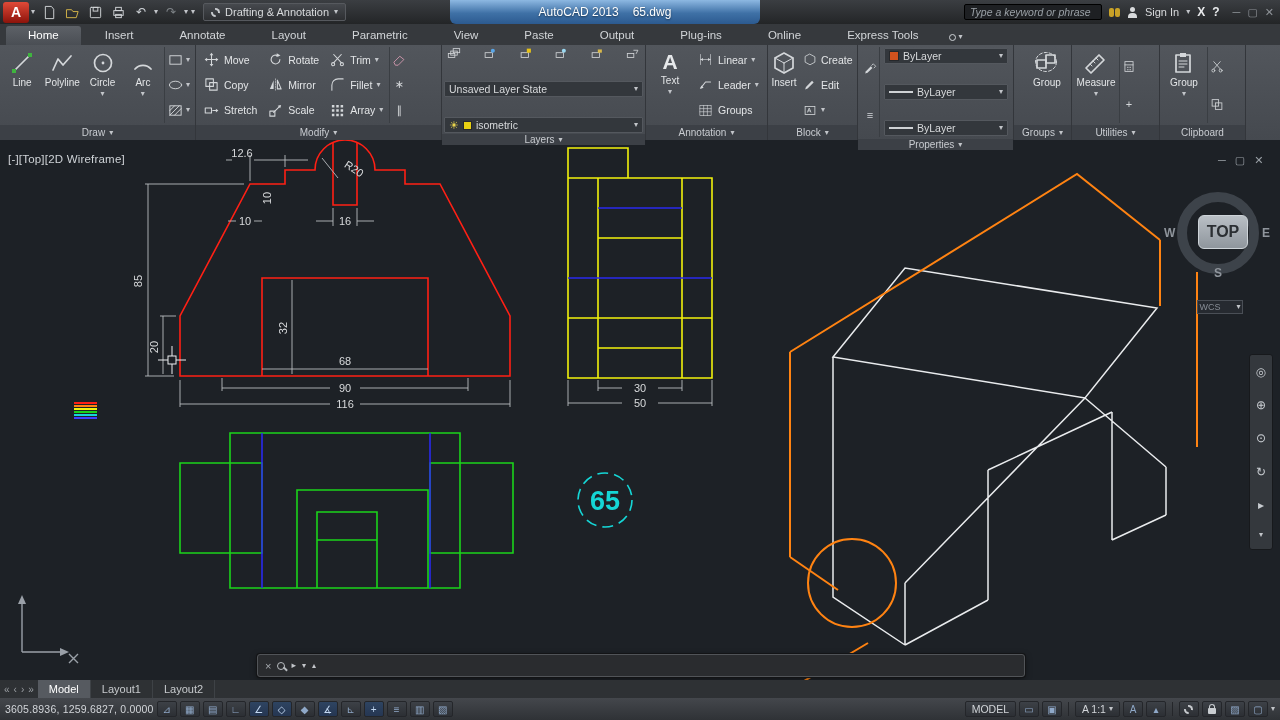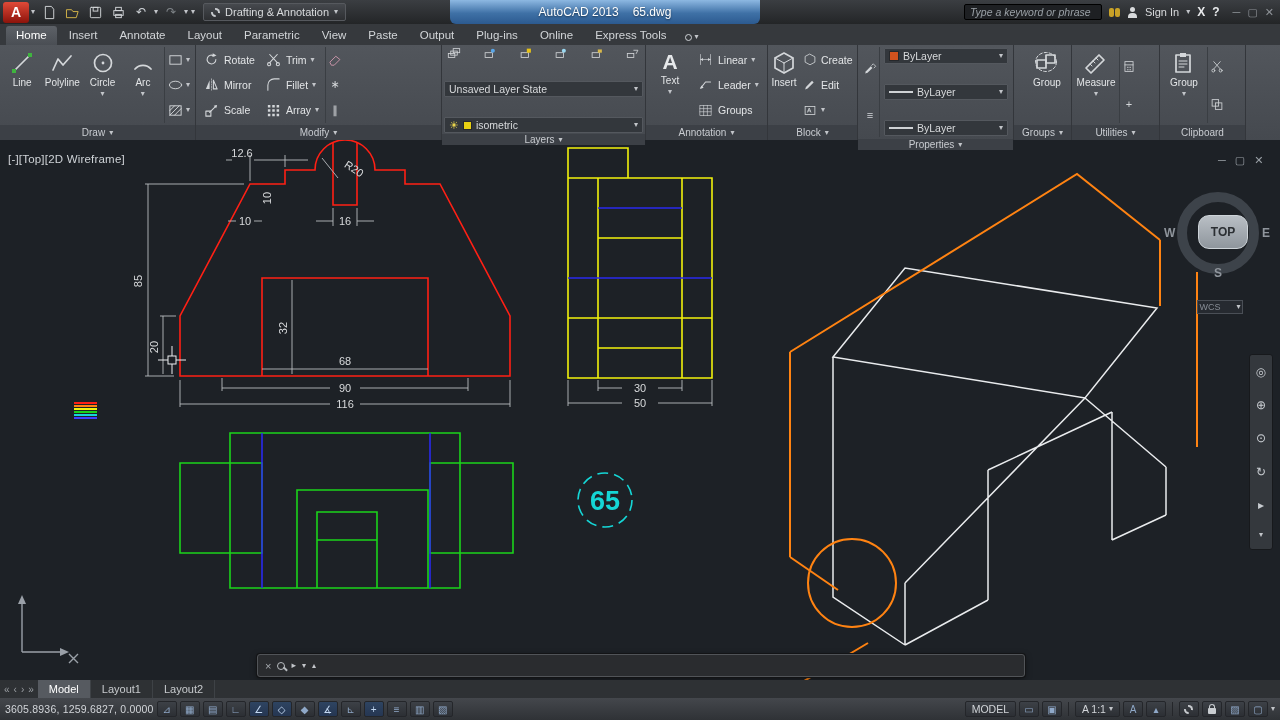--- a/index.html
+++ b/index.html
@@ -22,21 +22,21 @@
   .bino{display:inline-flex;gap:1px}
   .bino i{width:5px;height:9px;background:#c9a227;border-radius:2px;display:block}
   .person{width:11px;height:11px;position:relative}
   .person::before{content:"";position:absolute;left:3px;top:0;width:5px;height:5px;border-radius:50%;background:#d8dadc}
   .person::after{content:"";position:absolute;left:1px;top:6px;width:9px;height:5px;border-radius:4px 4px 0 0;background:#d8dadc}
   .xchg{font-weight:bold;color:#e8eaec;font-size:12px}
   .help{font-weight:bold;color:#e8eaec;font-size:12px}
   .winbtns{display:flex;gap:7px;margin-left:6px;color:#8f9398;font-size:11px}
   
   .rtabs{position:absolute;left:0;top:24px;width:1280px;height:21px;background:#36393d;display:flex;align-items:flex-end;padding-left:6px;gap:2px;z-index:30;font-size:11.5px}
-  .rtab{padding:3px 10px 4px;color:#d2d5d8}
+  .rtab{padding:3px 22px 4px;color:#d2d5d8}
   .rtab.active{background:linear-gradient(#5d6167,#4a4e54);border-radius:3px 3px 0 0;color:#fff}
   .circ{width:7px;height:7px;border:1.5px solid #cfd3d7;border-radius:50%;display:inline-block}
   
   .ribbon{position:absolute;left:0;top:45px;width:1280px;height:95px;background:#43474d;display:flex;z-index:30}
   .p{display:flex;flex-direction:column;border-right:1px solid #33363b;background:linear-gradient(#52565c,#45494f)}
   .pb{flex:1;display:flex;padding:2px 3px;gap:2px;align-items:stretch}
   .pt{height:15px;background:#3c4046;color:#c9ccd1;font-size:10px;display:flex;align-items:center;justify-content:center;gap:4px}
   .bb{width:42px;display:flex;flex-direction:column;align-items:center;padding-top:4px;gap:2px;font-size:10px;color:#e3e5e7;border-radius:2px}
   .i24{width:26px;height:24px}
   .i16{width:17px;height:15px}
@@ -58,21 +58,21 @@
   .ln{width:24px;height:2px;background:#cfd2d5;display:inline-block}
   .texticon{font-size:21px;font-weight:bold;color:#e6e8ea;line-height:22px}
   .sun{color:#e8d44c;font-size:11px}
   .filler{flex:1;background:linear-gradient(#52565c,#45494f)}
   
   .canvas{position:absolute;left:0;top:140px;width:1280px;height:540px;background:#1d2126;overflow:hidden}
   .canvas svg.draw{position:absolute;left:0;top:0;width:1280px;height:540px}
   .vp-label{position:absolute;left:8px;top:13px;font-size:11.5px;color:#cfd3d7;letter-spacing:.2px}
   .vp-winbtns{position:absolute;left:1218px;top:14px;display:flex;gap:9px;color:#9aa0a6;font-size:11px}
   .vcube-ring{position:absolute;left:1177px;top:52px;width:82px;height:82px;border:10px solid rgba(108,115,124,.42);border-radius:50%}
-  .vcube-top{position:absolute;left:1198px;top:75px;width:50px;height:34px;background:linear-gradient(#b9bfc5,#8f969d);color:#2b2f33;font-size:12px;font-weight:bold;display:grid;place-items:center;border:1px solid #cdd3d8;border-radius:11px}
+  .vcube-top{position:absolute;left:1198px;top:75px;width:50px;height:34px;background:linear-gradient(#b9bfc5,#8f969d);color:#2b2f33;font-size:16px;font-weight:bold;display:grid;place-items:center;border:1px solid #cdd3d8;border-radius:6px}
   .vcl{position:absolute;color:#8f959c;font-size:12px;font-weight:bold}
   .wcsbox{position:absolute;left:1197px;top:160px;width:46px;height:14px;background:rgba(40,44,50,.85);border:1px solid #4a4f56;color:#878d95;font-size:9px;display:flex;align-items:center;justify-content:center;gap:16px}
   .navbar{position:absolute;left:1249px;top:214px;width:24px;height:196px;background:rgba(56,60,66,.85);border:1px solid #17191c;border-radius:3px;display:flex;flex-direction:column;align-items:center;justify-content:space-around;color:#c8ccd1;font-size:12px}
   .layerbars{position:absolute;left:74px;top:262px;display:flex;flex-direction:column;gap:1px}
   .layerbars i{width:23px;height:2px;display:block}
   
   .cmdbar{position:absolute;left:257px;top:514px;width:768px;height:23px;background:#2a2c2f;border:1px solid #515458;border-radius:3px;display:flex;align-items:center;gap:6px;padding:0 7px;box-shadow:0 0 0 1px #131416,0 2px 6px rgba(0,0,0,.5);font-size:11px}
   .cmdbar .x{color:#a7abb0;font-size:11px}
   .mag{width:8px;height:8px;border:1.5px solid #b8bcc0;border-radius:50%;position:relative;display:inline-block}
   .mag::after{content:"";position:absolute;width:5px;height:1.5px;background:#b8bcc0;transform:rotate(45deg);right:-4px;bottom:-1px}
@@ -251,20 +251,44 @@
         <span>Draw</span>
         <span class="dv">▾</span>
       </div>
   </div>
 
   <div class="p" style="width:246px">
     <div class="pb">
       <div class="mcol">
         <div class="sb">
             <svg class="i16" viewBox="0 0 24 24">
+              <path class="k" d="M12 4v16M4 12h16"></path>
+              <path class="f" d="M12 1l3 4H9zM12 23l3-4H9zM1 12l4-3v6zM23 12l-4-3v6z"></path>
+            </svg>
+            <span>Move</span>
+          </div>
+        <div class="sb">
+            <svg class="i16" viewBox="0 0 24 24">
+              <rect class="k" x="3" y="3" width="12" height="12"></rect>
+              <rect class="k" x="9" y="9" width="12" height="12"></rect>
+            </svg>
+            <span>Copy</span>
+          </div>
+        <div class="sb">
+            <svg class="i16" viewBox="0 0 24 24">
+              <rect class="k" x="2" y="8" width="10" height="8"></rect>
+              <path class="k" d="M14 12h6"></path>
+              <path class="f" d="M23 12l-4-3v6z"></path>
+            </svg>
+            <span>Stretch</span>
+          </div>
+      </div>
+      <div class="mcol">
+        <div class="sb">
+            <svg class="i16" viewBox="0 0 24 24">
               <path class="k" d="M19 12a7 7 0 1 1-3-5.7"></path>
               <path class="f" d="M14 2l6 3.5-6.5 2.5z"></path>
             </svg>
             <span>Rotate</span>
           </div>
         <div class="sb">
             <svg class="i16" viewBox="0 0 24 24">
               <path class="f" d="M3 19L9 5v14z"></path>
               <path class="k" d="M21 19L15 5v14z"></path>
               <path class="k1" d="M12 3v18" stroke-dasharray="2 2"></path>

